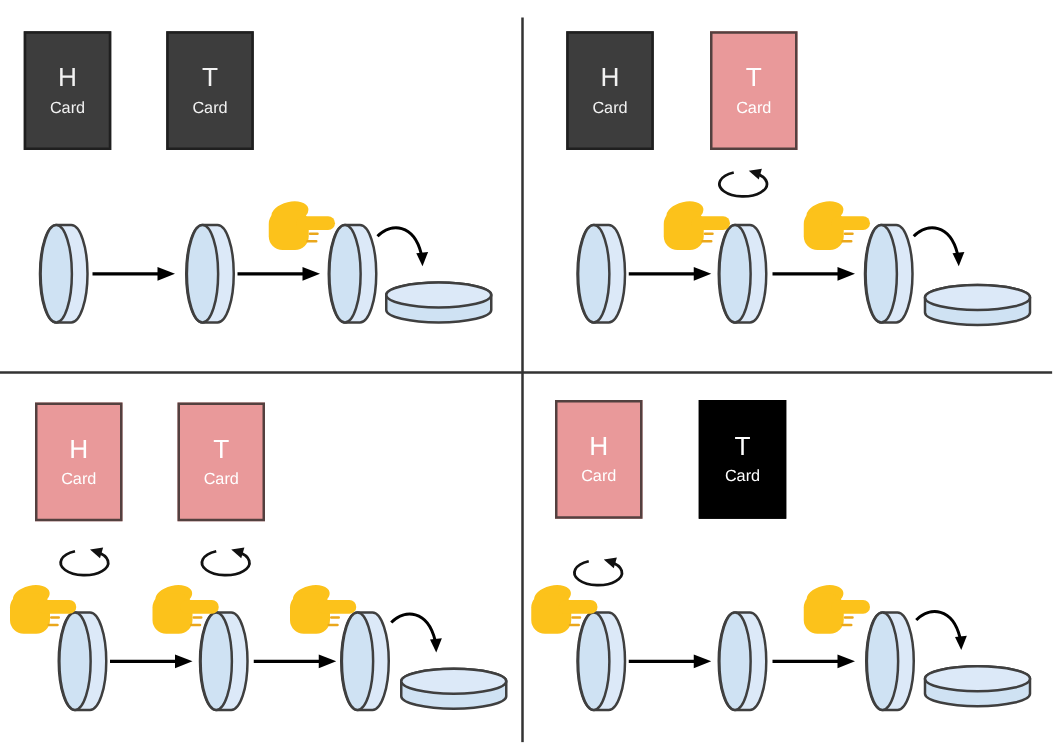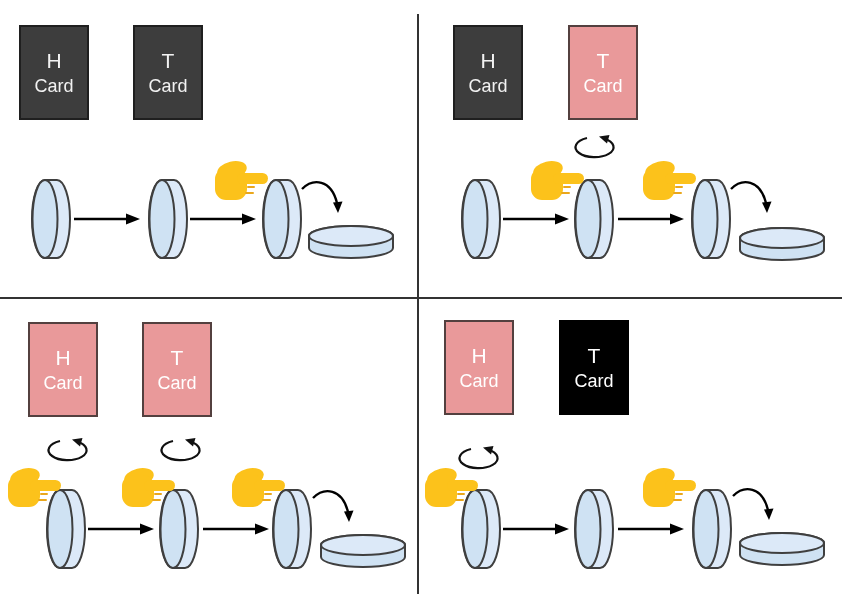--- a/index.html
+++ b/index.html
@@ -6,21 +6,21 @@
   .canvas{position:relative;width:842px;height:594px;background:#ffffff;overflow:hidden;
           font-family:"Liberation Sans",sans-serif;}
   .quadrant{position:absolute;width:421px;height:297px;}
   .pos{position:absolute;overflow:visible;}
   .divider{position:absolute;}
   .divider.v{width:2px;}
   .divider.h{height:2px;}
   .card{position:absolute;width:70px;height:95px;border:2px solid;box-sizing:border-box;
         display:flex;flex-direction:column;align-items:center;justify-content:center;}
   .card-letter{font-size:21px;line-height:1.1;}
-  .card-label{font-size:18px;line-height:1.1;margin-top:5px;}
+  .card-label{font-size:13px;line-height:1.1;margin-top:5px;}
 </style>
 </head>
 <body>
 
 <svg width="0" height="0" style="position:absolute" aria-hidden="true">
   <defs>
     <g id="sym-coin">
       <path d="M14,3 H26 A13,39 0 0 1 26,81 H14 A13,39 0 0 1 14,3 Z" fill="#dce9f8" stroke="#3f3f3f" stroke-width="2"></path>
       <ellipse cx="14" cy="42" rx="12.5" ry="39" fill="#cfe2f3" stroke="#3f3f3f" stroke-width="2"></ellipse>
     </g>

